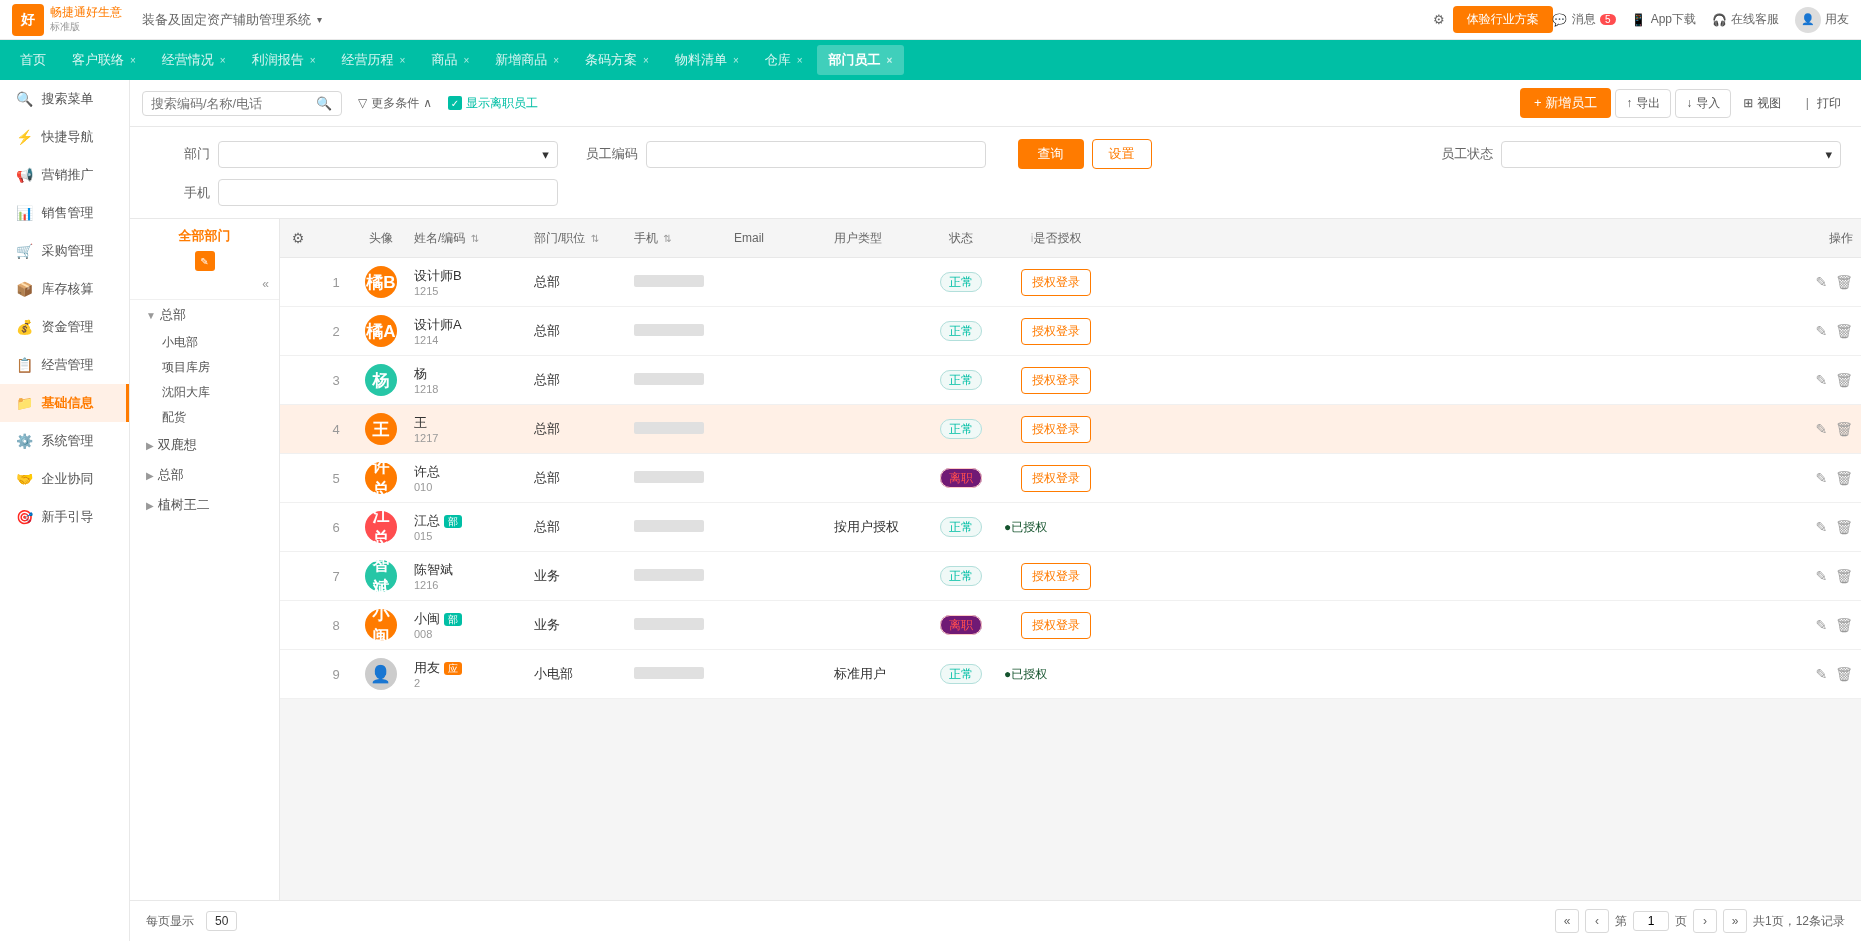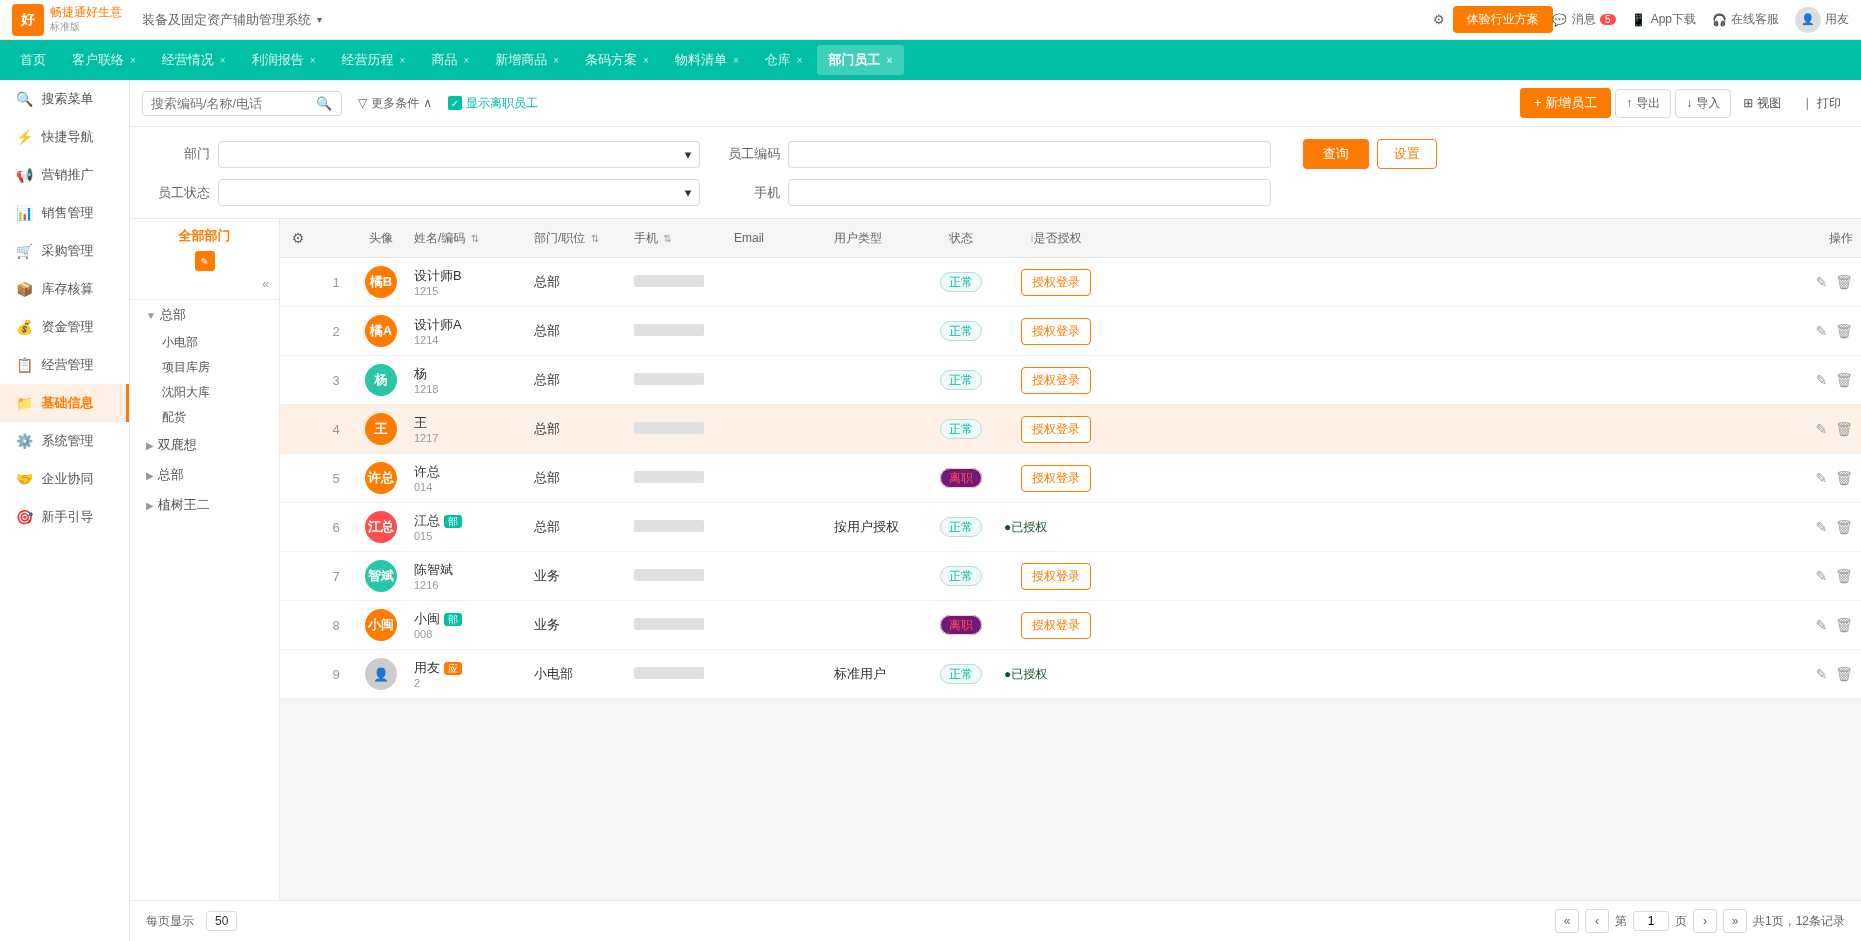--- a/index.html
+++ b/index.html
@@ -47,21 +47,21 @@
     .more-filter-btn { display: flex; align-items: center; gap: 4px; color: #666; cursor: pointer; font-size: 12px; border: none; background: none; padding: 4px 8px; }
     .show-resigned { display: flex; align-items: center; gap: 4px; font-size: 12px; color: #00bfa5; cursor: pointer; }
     .checkbox-checked { width: 14px; height: 14px; background: #00bfa5; border-radius: 2px; display: flex; align-items: center; justify-content: center; color: white; font-size: 10px; }
     .filter-spacer { flex: 1; }
     .action-btns { display: flex; align-items: center; gap: 4px; }
     .btn-primary { background: #ff7b00; color: white; border: none; padding: 6px 14px; border-radius: 4px; cursor: pointer; font-size: 13px; display: flex; align-items: center; gap: 4px; }
     .btn-secondary { background: white; color: #555; border: 1px solid #d9d9d9; padding: 5px 10px; border-radius: 4px; cursor: pointer; font-size: 12px; display: flex; align-items: center; gap: 4px; }
     .btn-text { background: none; border: none; color: #555; cursor: pointer; font-size: 12px; padding: 5px 8px; display: flex; align-items: center; gap: 4px; }
 
     
-    .adv-filter { background: #fff; padding: 12px 20px; border-bottom: 1px solid #e8e8e8; display: grid; grid-template-columns: 1fr 1fr 1fr; gap: 10px 20px; }
+    .adv-filter { background: #fff; padding: 12px 20px; border-bottom: 1px solid #e8e8e8; display: grid; grid-template-columns: 1fr 1fr 1fr 1fr; gap: 10px 20px; }
     .filter-row { display: flex; align-items: center; gap: 8px; }
     .filter-label { font-size: 13px; color: #666; white-space: nowrap; width: 60px; text-align: right; flex-shrink: 0; }
     .filter-input { flex: 1; border: 1px solid #d9d9d9; border-radius: 4px; padding: 5px 8px; font-size: 13px; outline: none; }
     .filter-select { flex: 1; border: 1px solid #d9d9d9; border-radius: 4px; padding: 5px 8px; font-size: 13px; outline: none; background: white; display: flex; align-items: center; justify-content: space-between; cursor: pointer; }
     .btn-query { background: #ff7b00; color: white; border: none; padding: 6px 20px; border-radius: 4px; cursor: pointer; font-size: 13px; }
     .btn-set { background: white; color: #ff7b00; border: 1px solid #ff7b00; padding: 5px 16px; border-radius: 4px; cursor: pointer; font-size: 13px; }
 
     
     .dept-table-layout { display: flex; flex: 1; overflow: hidden; }
 
@@ -88,21 +88,21 @@
     .col-avatar { width: 50px; text-align: center; }
     .col-name { width: 120px; }
     .col-dept { width: 100px; }
     .col-phone { width: 100px; }
     .col-email { width: 100px; }
     .col-usertype { width: 100px; }
     .col-status { width: 70px; text-align: center; }
     .col-auth { width: 120px; text-align: center; }
     .col-action { text-align: right; min-width: 60px; }
 
-    .avatar-circle { width: 32px; height: 32px; border-radius: 50%; display: flex; align-items: center; justify-content: center; color: white; font-size: 13px; font-weight: bold; margin: 0 auto; }
+    .avatar-circle { width: 32px; height: 32px; border-radius: 50%; display: flex; align-items: center; justify-content: center; color: white; font-size: 17px; font-weight: bold; margin: 0 auto; }
     .name-main { font-size: 13px; color: #333; }
     .name-code { font-size: 11px; color: #999; }
     .status-badge { padding: 2px 8px; border-radius: 10px; font-size: 12px; }
     .status-normal { background: #f0f9f7; color: #00bfa5; border: 1px solid #b2dfdb; }
     .status-resigned { background: #701a75; color: #ff4d4f; border: 1px solid #ffccc7; }
     .auth-btn { background: white; color: #ff7b00; border: 1px solid #ff7b00; padding: 4px 10px; border-radius: 4px; font-size: 12px; cursor: pointer; white-space: nowrap; }
     .auth-granted { color: #14532d; font-size: 12px; display: flex; align-items: center; gap: 3px; }
     .action-icons { display: flex; gap: 8px; justify-content: flex-end; align-items: center; }
     .action-icon { color: #999; cursor: pointer; font-size: 14px; }
     .phone-blur { background: #e0e0e0; border-radius: 2px; height: 12px; width: 70px; display: inline-block; }
@@ -479,21 +479,21 @@
   </td>
               </tr>
               <tr>
                 <td class="col-settings"></td>
                 <td class="col-no">5</td>
                 <td class="col-avatar">
     <div class="avatar-circle" style="background:#ff7b00">许总</div>
   </td>
                 <td class="col-name">
     <div class="name-main">许总</div>
-    <div class="name-code">014</div>
+    <div class="name-code">010</div>
   </td>
                 <td class="col-dept">总部</td>
                 <td class="col-phone"><span class="phone-blur"></span></td>
                 <td class="col-email"></td>
                 <td class="col-usertype"></td>
                 <td class="col-status">
     <span class="status-badge status-resigned">离职</span>
   </td>
                 <td class="col-auth"><button class="auth-btn">授权登录</button></td>
                 <td class="col-action">

